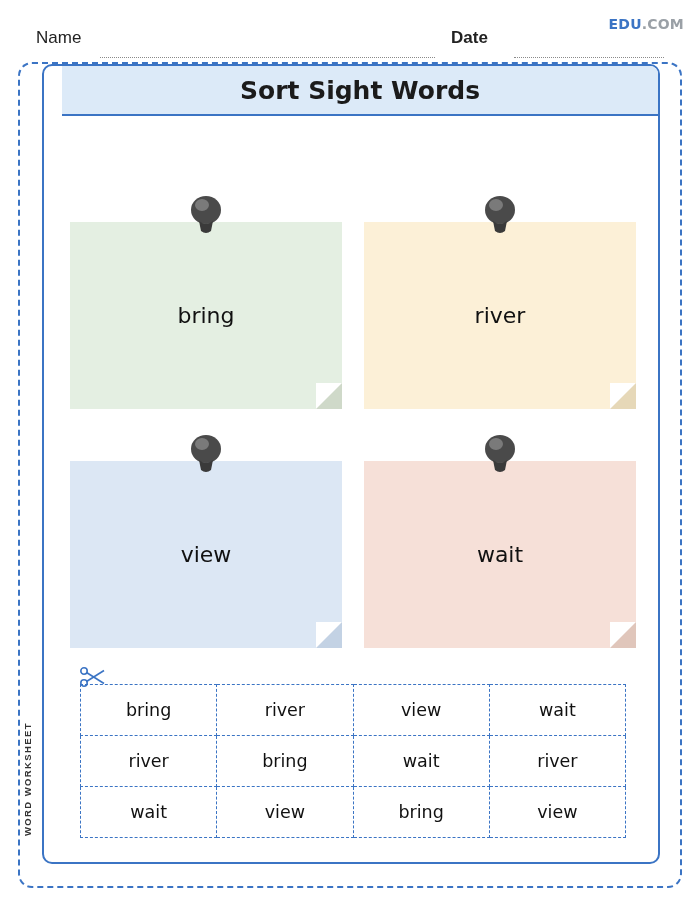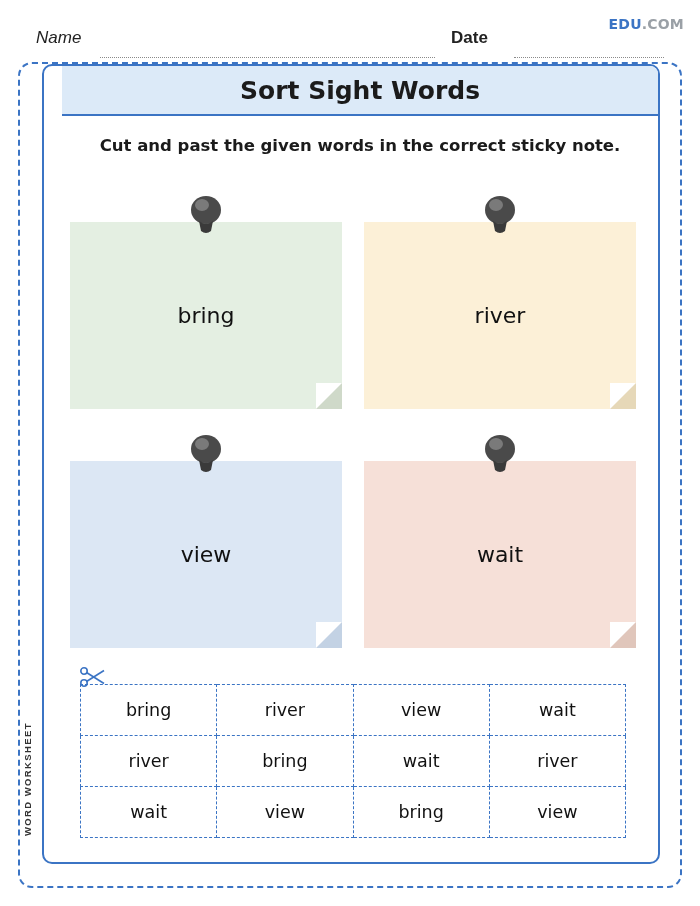--- a/index.html
+++ b/index.html
@@ -42,21 +42,21 @@
     left: 36px;
     right: 36px;
     height: 28px;
   }
   .nd-label {
     position: absolute;
     font-size: 17px;
     color: #222;
     font-family: "Liberation Sans", sans-serif;
   }
-  .nd-name { left: 0; top: 0; font-style: italic; }
+  .nd-name { left: 0; top: 0; }
   .nd-date { left: 415px; top: 0; font-weight: bold; }
   .nd-line {
     position: absolute;
     bottom: -2px;
     border-bottom: 1.5px dotted #8a8a8a;
     height: 0;
   }
   .nd-line-1 { left: 64px; width: 335px; }
   .nd-line-2 { left: 478px; width: 150px; }
 
@@ -223,21 +223,20 @@
     <div class="nd-label nd-date">Date</div>
     <div class="nd-line nd-line-2"></div>
   </div>
 
   <div class="outer-border"></div>
 
   <div class="side-label">WORD  WORKSHEET</div>
 
   <div class="card">
     <div class="card-title">Sort Sight Words</div>
-    <div class="instruction">Cut and past the given words in the correct sticky note.</div>
 
     <div class="notes">
 
       <div class="note-wrap">
         <div class="note" style="background:#e4efe2">
           <div class="note-body">bring</div>
           <div class="fold"></div>
           <div class="fold-tri" style="border-bottom-color:#cfd9c9"></div>
         </div>
         <svg class="pin" viewBox="0 0 40 46">

